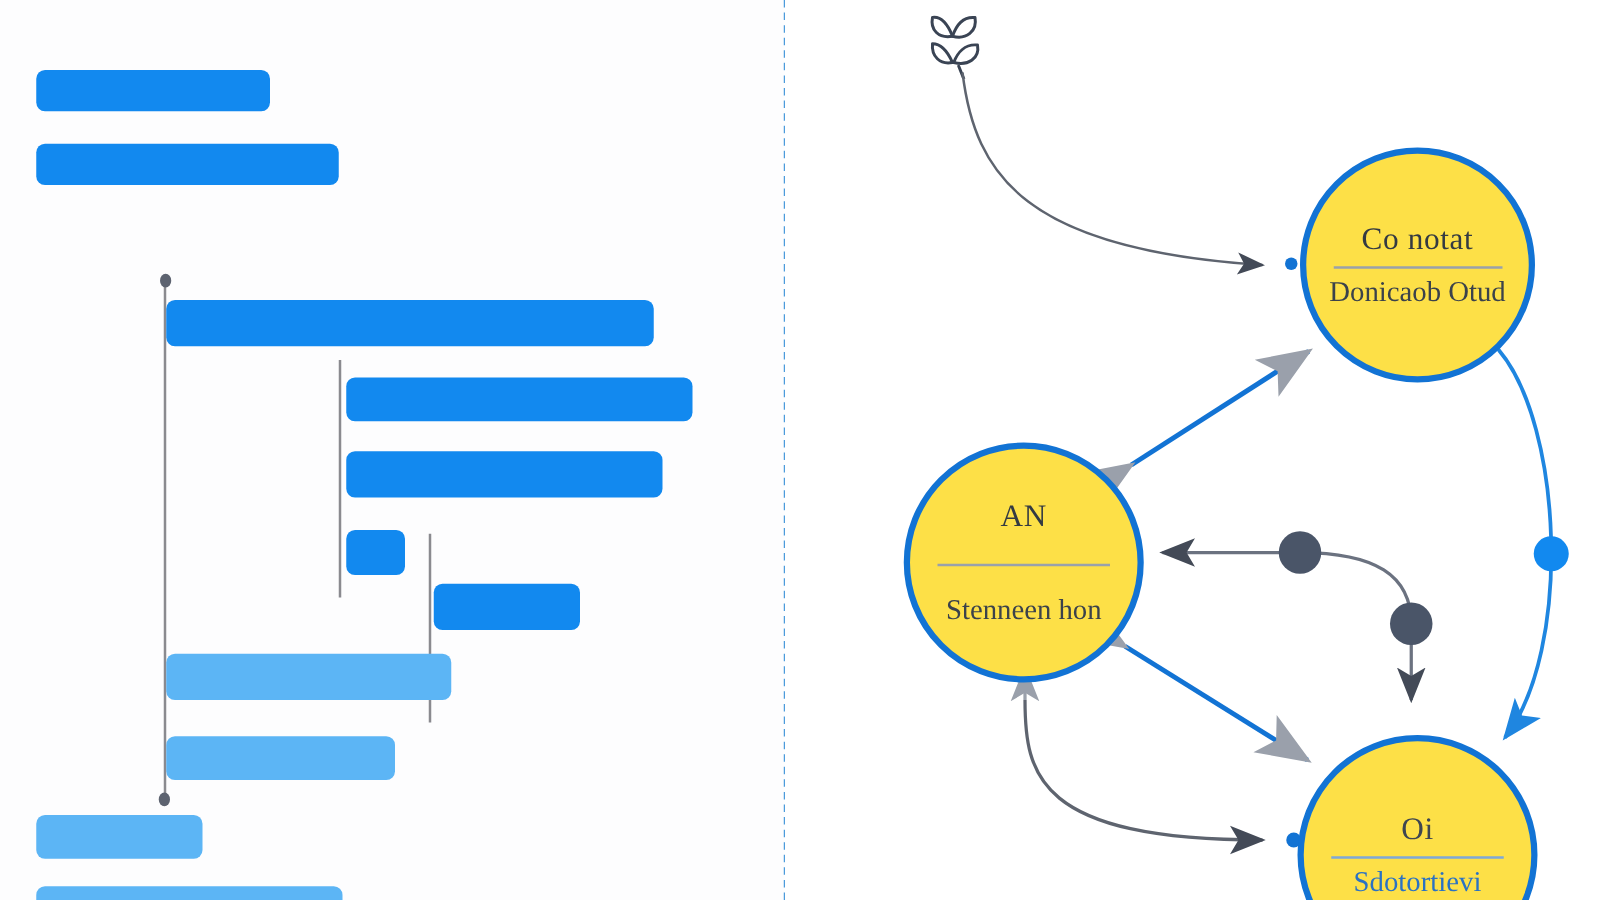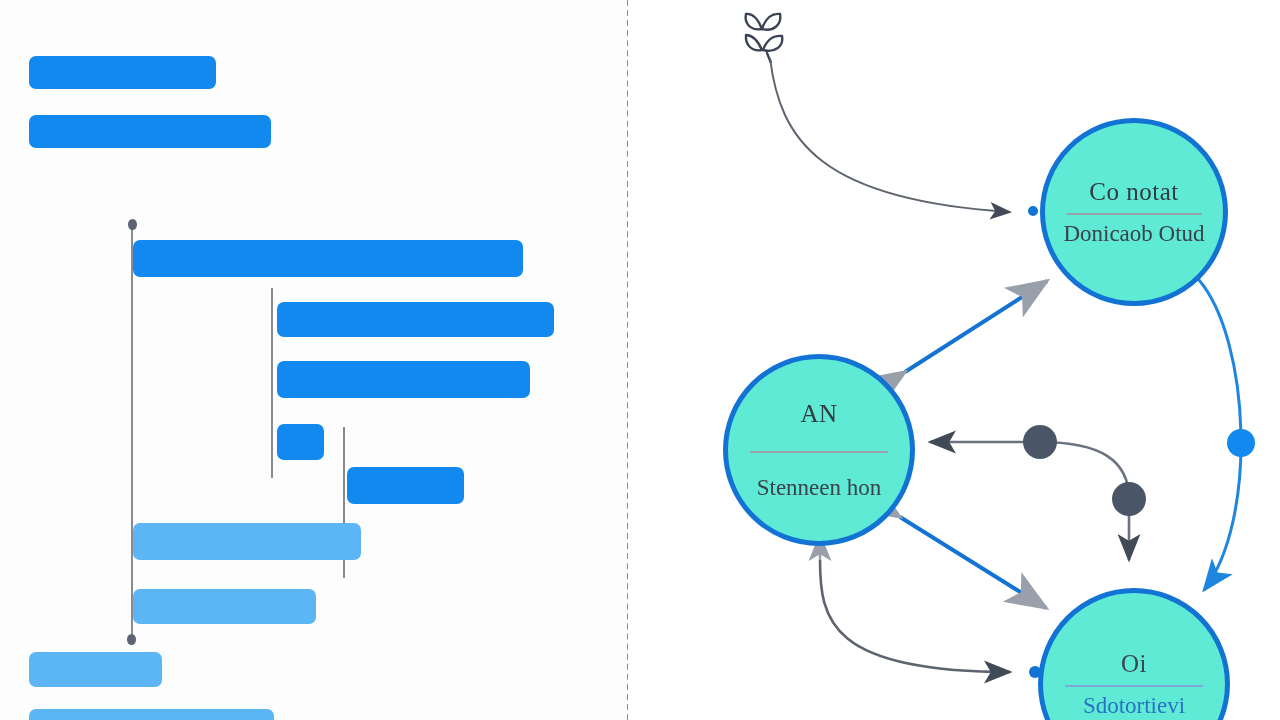--- a/index.html
+++ b/index.html
@@ -69,21 +69,21 @@
     left: 0;
     top: 0;
     width: 1280px;
     height: 720px;
     pointer-events: none;
   }
   .node {
     position: absolute;
     border: 5px solid #1273d4;
     border-radius: 50%;
-    background: #5eead4;
+    background: #fde047;
     display: flex;
     flex-direction: column;
     align-items: center;
     justify-content: center;
     box-sizing: border-box;
   }
   .node .title {
     font-size: 25px;
     color: #343a42;
     letter-spacing: .5px;

